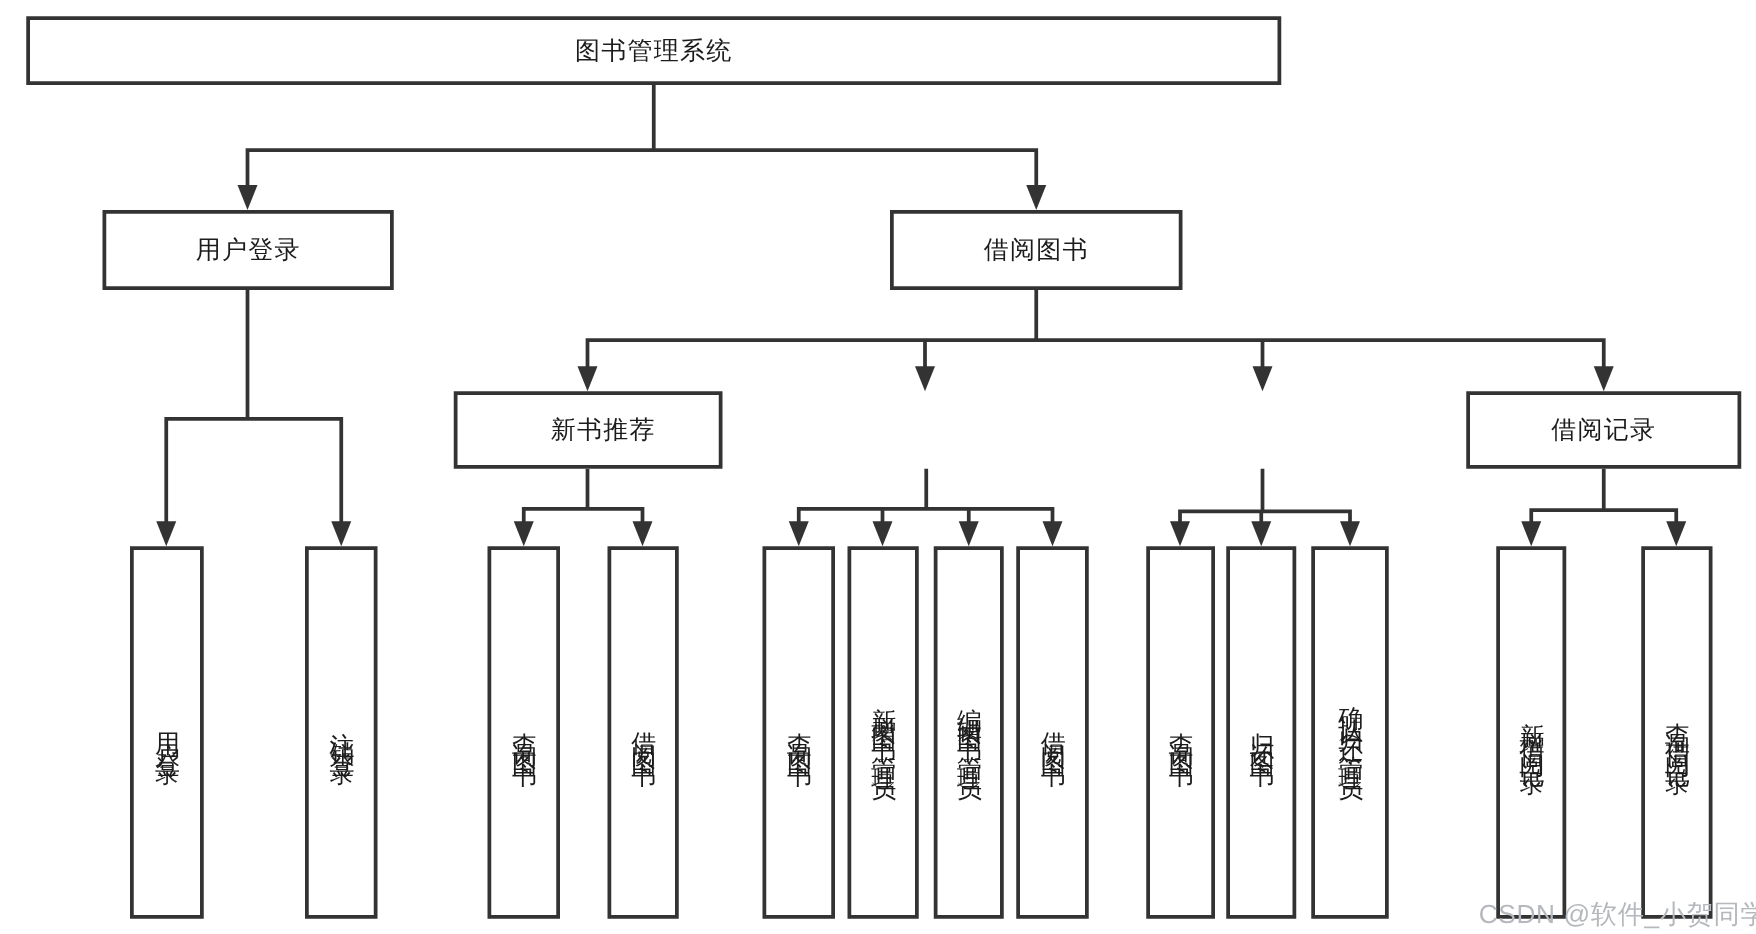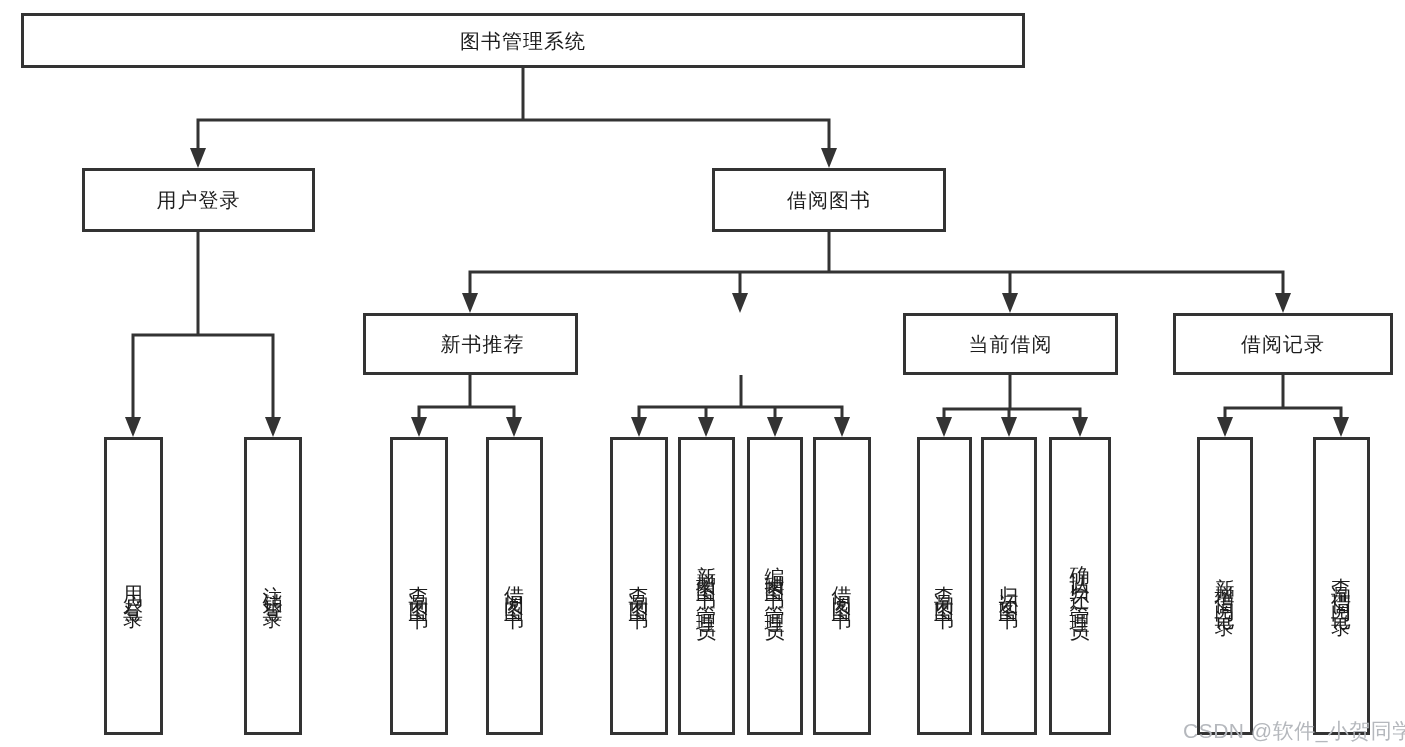--- a/index.html
+++ b/index.html
@@ -128,21 +128,20 @@
     <polygon points="1217,417 1233,417 1225,437"></polygon>
     <polygon points="1333,417 1349,417 1341,437"></polygon>
   </svg>
 
   <div class="box root">图书管理系统</div>
 
   <div class="box lvl2a">用户登录</div>
   <div class="box lvl2b">借阅图书</div>
 
   <div class="box grp grp1">新书推荐</div>
-  <div class="box grp grp3">当前借阅</div>
   <div class="box grp grp4">借阅记录</div>
 
   <div class="box leaf leafA1">
       <span>用户登录</span>
     </div>
   <div class="box leaf leafA2">
       <span>注销登录</span>
     </div>
 
   <div class="box leaf leafB1">

